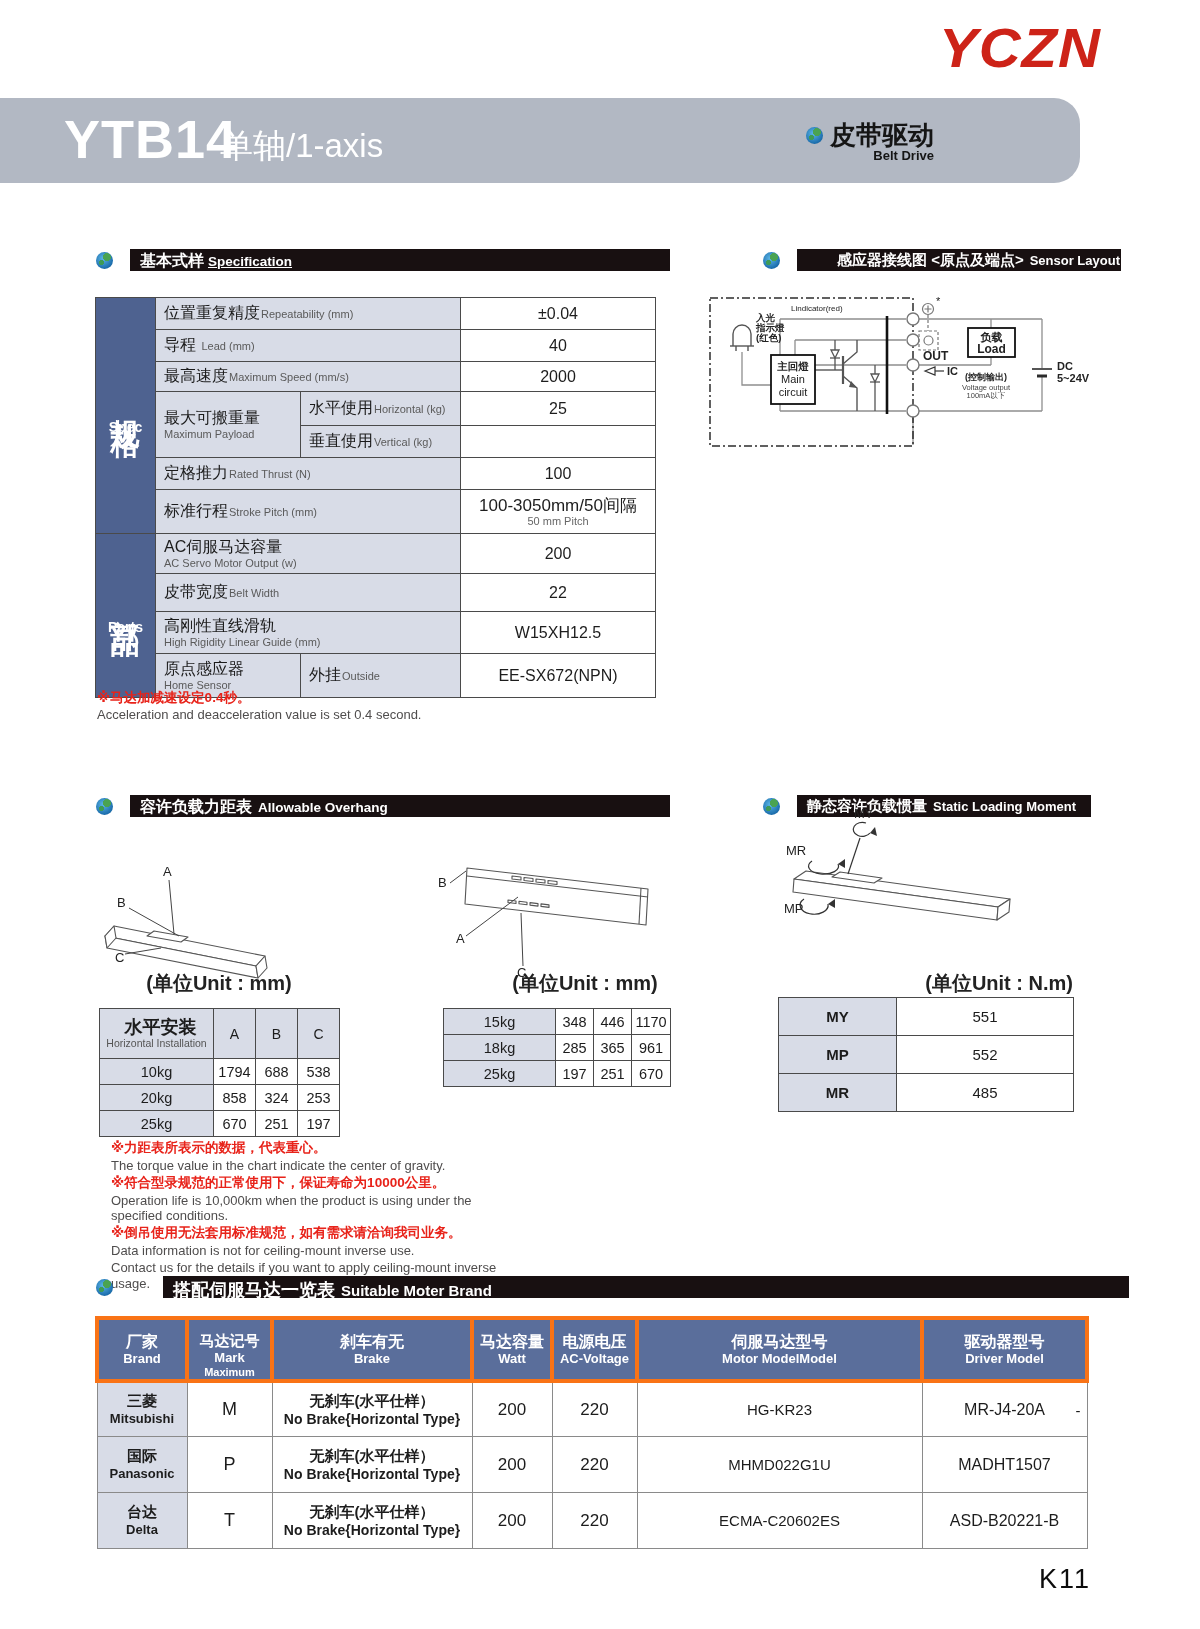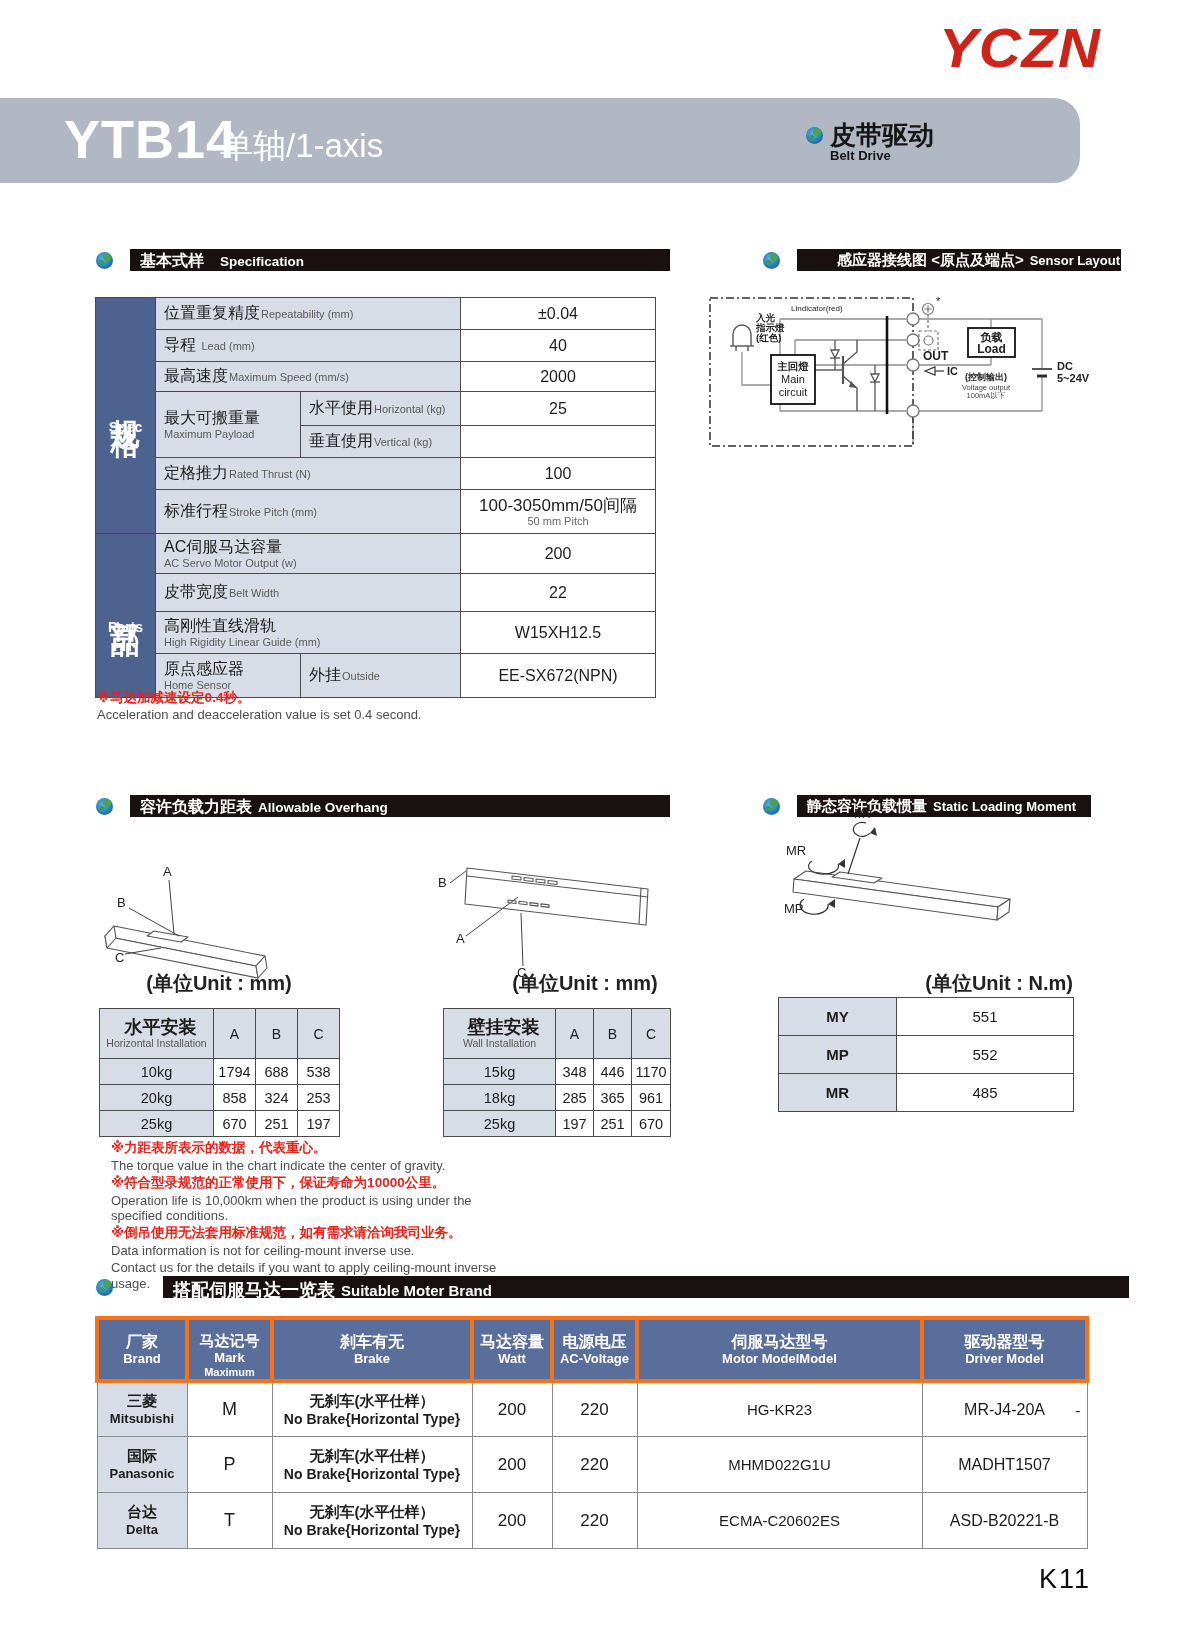--- a/index.html
+++ b/index.html
@@ -11,21 +11,21 @@
   .logo{left:900px;top:14px;width:240px;text-align:center;font-size:58px;font-weight:bold;
         font-style:italic;color:#cd2318;letter-spacing:1px;transform:scaleY(.95);}
 
   
   .banner{left:0;top:98px;width:1080px;height:85px;background:#b2b8c3;border-radius:0 26px 26px 0;}
   .banner .model{position:absolute;left:64px;top:10px;font-size:54px;font-weight:bold;color:#fff;letter-spacing:1px;}
   .banner .axis{position:absolute;left:220px;top:26px;font-size:33px;color:#fff;}
   .drive{position:absolute;left:806px;top:24px;display:flex;gap:7px;}
   .drive .col{display:flex;flex-direction:column;line-height:1.05;}
   .drive .zh{font-size:26px;font-weight:bold;color:#151515;}
-  .drive .en{font-size:13px;font-weight:bold;color:#151515;}
+  .drive .en{font-size:13px;font-weight:bold;color:#151515;text-align:right;}
 
   
   .globe{width:17px;height:17px;border-radius:50%;flex:0 0 17px;
     background:
       radial-gradient(circle at 64% 30%, #4aa352 0 24%, rgba(0,0,0,0) 25%),
       radial-gradient(circle at 32% 62%, #3e9b57 0 17%, rgba(0,0,0,0) 18%),
       radial-gradient(circle at 42% 38%, #5cb6e6, #1d6fae 68%, #134e7c);}
 
   
   .secbar{display:flex;align-items:center;gap:17px;}
@@ -111,21 +111,21 @@
         <span class="zh">皮带驱动</span>
         <span class="en">Belt Drive</span>
       </span>
     </div>
   </div>
 
   <div class="abs secbar" style="left:96px;top:249px;">
     <span class="globe"></span>
     <div class="bar" style="width:520px;">
       <span class="zh">基本式样</span>
-      <span class="en" style="margin-left:16px;">Specification</span>
+      <span class="en" style="margin-left:4px;text-decoration:underline;">Specification</span>
     </div>
   </div>
 
   <div class="abs secbar" style="left:763px;top:249px;">
     <span class="globe"></span>
     <div class="bar" style="width:274px;padding-left:40px;">
       <span class="zh" style="font-size:15px;">感应器接线图 &lt;原点及端点&gt;</span>
       <span class="en" style="font-size:13px;">Sensor Layout</span>
     </div>
   </div>
@@ -422,29 +422,20 @@
     </table>
 
   <table class="abs oh" style="left:443px;top:1008px;">
     <colgroup>
         <col style="width:112px">
         <col style="width:38px">
         <col style="width:38px">
         <col style="width:39px">
       </colgroup>
     <tbody>
-        <tr style="height:50px;">
-      <th class="hd">
-        <span class="zh">壁挂安装</span>
-        <span class="en">Wall Installation</span>
-      </th>
-      <th class="col">A</th>
-      <th class="col">B</th>
-      <th class="col">C</th>
-    </tr>
     <tr style="height:26px;">
       <td class="ld">15kg</td>
       <td class="v">348</td>
       <td class="v">446</td>
       <td class="v">1170</td>
     </tr>
     <tr style="height:26px;">
       <td class="ld">18kg</td>
       <td class="v">285</td>
       <td class="v">365</td>

